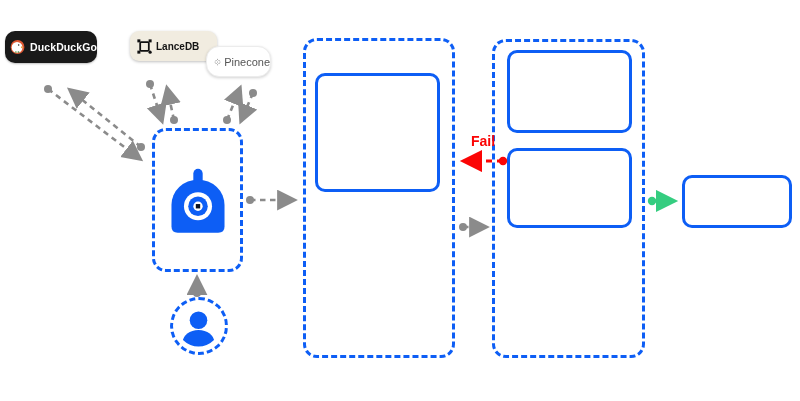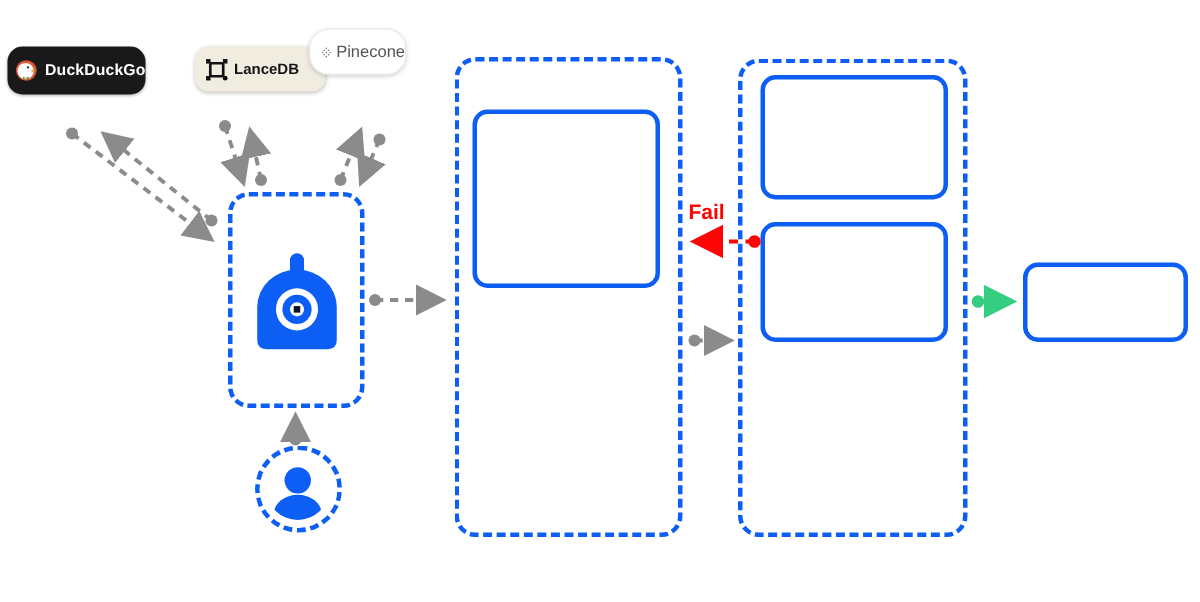--- a/index.html
+++ b/index.html
@@ -8,42 +8,42 @@
   
   .badge{position:absolute;display:flex;align-items:center;box-sizing:border-box;}
   .badge-ddg{left:5px;top:31px;width:92px;height:32px;border-radius:10px;
              background:var(--duckduckgo-bg,#191919);padding-left:5px;gap:5px;
              box-shadow:0 1px 2px rgba(0,0,0,.25);}
   .badge-ddg .label{color:var(--duckduckgo-text,#fff);font-size:10.5px;font-weight:bold;letter-spacing:.1px;}
   .badge-lance{left:130px;top:31px;width:87px;height:30px;border-radius:9px;
                background:var(--lancedb-bg,#f1ece0);padding-left:7px;gap:4px;
                box-shadow:0 1px 3px rgba(0,0,0,.25);}
   .badge-lance .label{color:var(--lancedb-text,#141414);font-size:10px;font-weight:bold;}
-  .badge-pine{left:206px;top:19px;width:65px;height:31px;border-radius:13px;
+  .badge-pine{left:206px;top:46px;width:65px;height:31px;border-radius:13px;
               background:var(--pinecone-bg,#fff);border:1px solid #ececec;padding-left:7px;gap:3px;
               box-shadow:0 1px 3px rgba(0,0,0,.18);}
   .badge-pine .label{color:var(--pinecone-text,#555);font-size:11px;font-weight:500;}
 
   
   .dashed{position:absolute;box-sizing:border-box;border:3.5px dashed var(--accent-blue,#0d5ef5);border-radius:14px;}
   .solid{position:absolute;box-sizing:border-box;border:3.5px solid var(--accent-blue,#0d5ef5);border-radius:10px;background:transparent;}
 
   .agent-box{left:152px;top:128px;width:91px;height:144px;display:flex;align-items:center;justify-content:center;}
   .middle-box{left:303px;top:38px;width:152px;height:320px;}
   .middle-inner{left:315px;top:73px;width:125px;height:119px;}
   .right-box{left:492px;top:39px;width:153px;height:319px;}
   .right-inner-top{left:507px;top:50px;width:125px;height:83px;}
   .right-inner-bottom{left:507px;top:148px;width:125px;height:80px;}
   .result-box{left:682px;top:175px;width:110px;height:53px;}
 
   .user-circle{position:absolute;left:170px;top:297px;width:58px;height:58px;box-sizing:border-box;
                border:3.5px dashed var(--accent-blue,#0d5ef5);border-radius:50%;}
   .user-circle svg{position:absolute;inset:0;}
 
-  .fail-label{position:absolute;left:459px;top:133px;width:48px;text-align:left;
+  .fail-label{position:absolute;left:459px;top:133px;width:48px;text-align:center;
               color:var(--fail-red,#fb0505);font-size:14px;font-weight:bold;}
 
   .overlay{position:absolute;left:0;top:0;pointer-events:none;}
   .arrow-g{stroke:var(--arrow-gray,#8b8b8b);stroke-width:2.6;stroke-dasharray:5.5 4.5;fill:none;}
   .arrow-r{stroke:var(--fail-red,#fb0505);stroke-width:2.8;stroke-dasharray:6 5;fill:none;}
   .arrow-gr{stroke:var(--success-green,#35cd80);stroke-width:2.8;stroke-dasharray:5 4.5;fill:none;}
   .dot-g{fill:var(--arrow-gray,#8b8b8b);}
   .dot-r{fill:var(--fail-red,#fb0505);}
   .dot-gr{fill:var(--success-green,#35cd80);}
   #mg path{fill:var(--arrow-gray,#8b8b8b);}

